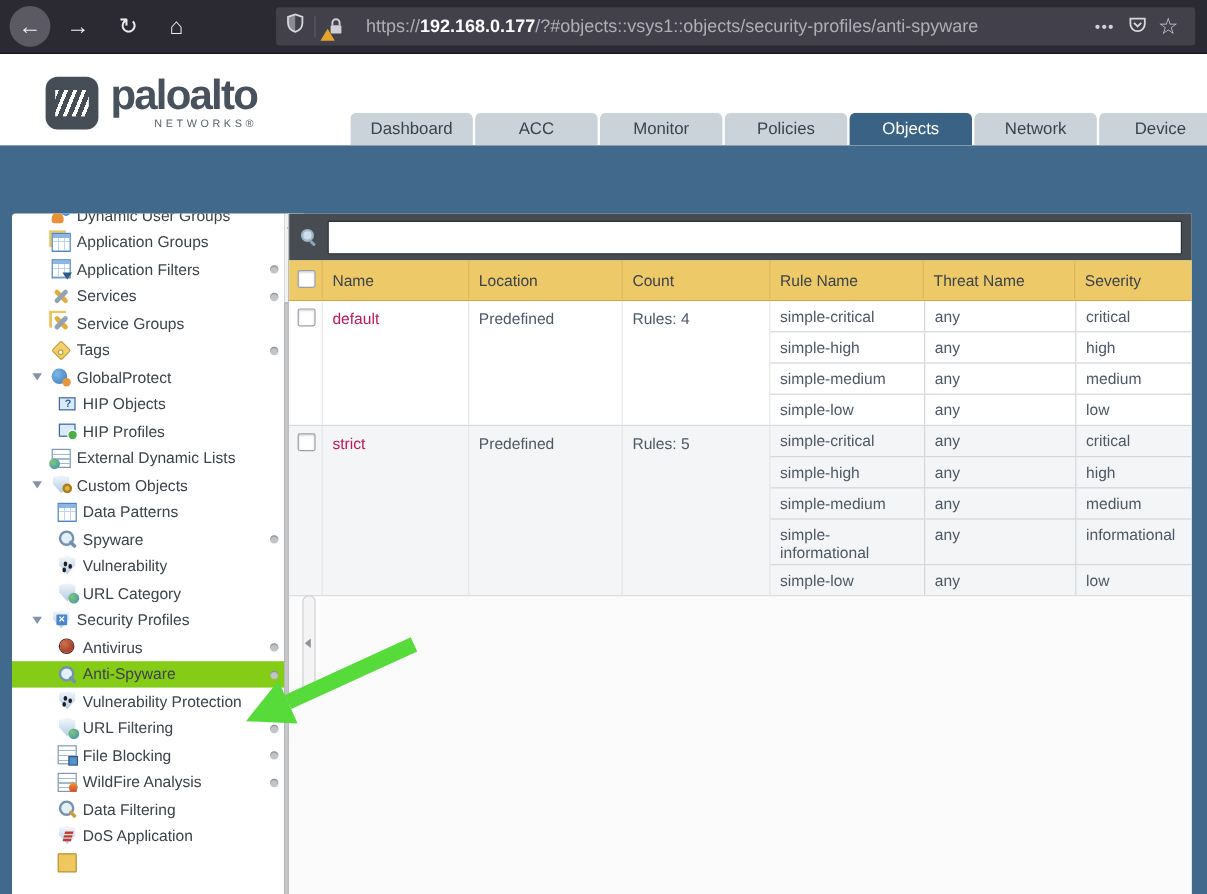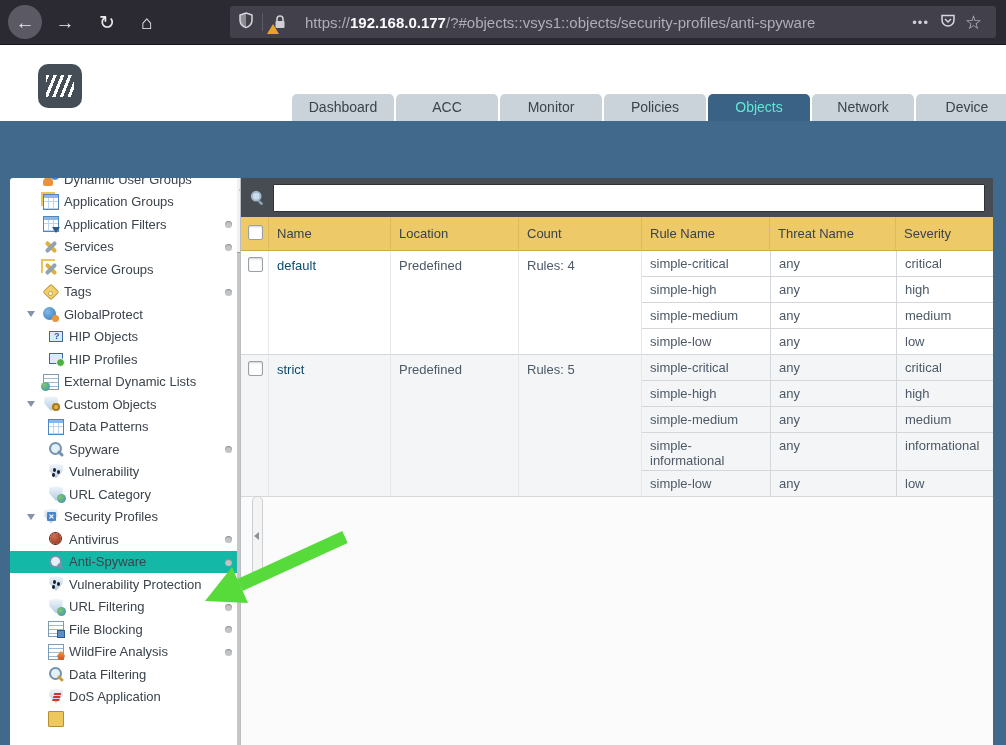--- a/index.html
+++ b/index.html
@@ -32,31 +32,31 @@
   .logo{position:absolute;left:38px;top:15px;display:flex;align-items:flex-start}
   .logo-mark{width:44px;height:44px;border-radius:10px;background:#454e57;position:relative;overflow:hidden;margin-top:4px}
   .logo-mark::before{content:"";position:absolute;left:8px;right:8px;top:11px;bottom:11px;
       background:repeating-linear-gradient(112deg,#fff 0 3px,#454e57 3px 7px)}
   .logo-text{margin-left:10px}
   .brand{font-size:35px;font-weight:bold;letter-spacing:-1.5px;color:#47525c;line-height:40px}
   .brand-sub{font-size:9px;letter-spacing:3px;color:#59636d;text-align:right;margin-top:-2px}
   .tabs{position:absolute;left:292px;bottom:0;width:714px;display:flex;overflow:hidden}
   .tab{width:102px;height:27px;line-height:27px;text-align:center;background:#c9d3d9;color:#3a434c;
        font-size:14px;border-radius:5px 5px 0 0;margin-right:2px;flex:none;cursor:pointer}
-  .tab.active{background:#3a6284;color:#5eead4}
+  .tab.active{background:#3a6284;color:#ffffff}
   
   .band{position:absolute;left:0;top:121px;width:1006px;height:624px;background:#40698c;z-index:0}
   
   .sidebar{position:absolute;left:10px;top:178px;width:227px;height:567px;background:#fff;
            border-radius:3px 0 0 0;overflow:hidden;z-index:1}
   .sidebar-list{margin-top:-10px}
   .sbi{position:relative;display:flex;align-items:center;height:22.5px;padding-left:33px;
        font-size:13px;color:#3b434b;cursor:pointer;white-space:nowrap}
   .sbi.lvl1{padding-left:38px}
-  .sbi.sel{background:#14b8a6}
+  .sbi.sel{background:#84cc16}
   .sbi .lbl{overflow:hidden;text-overflow:clip}
   .exp{position:absolute;left:17px;top:8px;width:0;height:0;cursor:pointer;
        border-left:4px solid transparent;border-right:4px solid transparent;border-top:6px solid #8494a8}
   .dot{position:absolute;right:5px;top:8px;width:7px;height:7px;border-radius:50%;
        background:#c2c5c8;box-shadow:inset 0 1px 1px rgba(0,0,0,.3)}
   
   .ic{width:16px;height:16px;position:relative;flex:none;display:inline-block;margin-right:5px}
   .ic-users::before{content:"";position:absolute;left:0;bottom:1px;width:10px;height:9px;
       border-radius:5px 5px 2px 2px;background:#e8933b}
   .ic-users::after{content:"";position:absolute;right:0;top:1px;width:8px;height:8px;border-radius:50%;background:#4d8fd1}
@@ -131,21 +131,21 @@
   .hc{box-sizing:border-box;padding:9px 8px 0;font-size:13px;color:#3b434b;border-right:1px solid #dcb95f;height:32px}
   .w-cb{width:28px;padding:8px 0 0 7px}
   .w-name{width:122px}.w-loc{width:128px}.w-count{width:123px}.w-rule{width:128px}.w-threat{width:126px}
   .w-sev{flex:1;border-right:none}
   .cb{display:inline-block;width:13px;height:13px;background:#fff;border:1px solid #9aa0a6;border-radius:2px;
       box-shadow:inset 0 1px 2px rgba(0,0,0,.18);cursor:pointer}
   .trow{display:flex;border-bottom:1px solid #d6d9dc;background:#fff}
   .trow.alt{background:#f4f5f7}
   .tc{box-sizing:border-box;padding:7px 8px 0;font-size:13px;color:#4d5966;border-right:1px solid #e5e7e9}
   .tc.w-cb{padding:6px 0 0 7px}
-  .name-link{color:#0c4a6e;cursor:pointer}
+  .name-link{color:#be185d;cursor:pointer}
   .rules{display:flex;flex-direction:column;flex:1}
   .rrow{display:flex;border-bottom:1px solid #d3d6da;min-height:25px}
   .rrow:last-child{border-bottom:none}
   .rc{box-sizing:border-box;padding:5px 8px 2px;font-size:13px;color:#4d5966}
   .rc.rule{width:128px}
   .rc.threat{width:126px;border-left:1px solid #d3d6da}
   .rc.sev{flex:1;border-left:1px solid #d3d6da}
   .grid-filler{flex:1;background:#fbfbfb}
   
   .arrow-overlay{position:absolute;left:0;top:0;width:1006px;height:745px;z-index:9;pointer-events:none}
@@ -193,20 +193,24 @@
     </span>
     <span class="star">☆</span>
   </div>
 </div>
 
 <div class="band"></div>
 
 <div class="appheader">
   <div class="logo">
     <div class="logo-mark"></div>
+    <div class="logo-text">
+      <div class="brand">paloalto</div>
+      <div class="brand-sub">NETWORKS®</div>
+    </div>
   </div>
   <div class="tabs">
     <div class="tab">Dashboard</div>
     <div class="tab">ACC</div>
     <div class="tab">Monitor</div>
     <div class="tab">Policies</div>
     <div class="tab active">Objects</div>
     <div class="tab">Network</div>
     <div class="tab">Device</div>
   </div>

